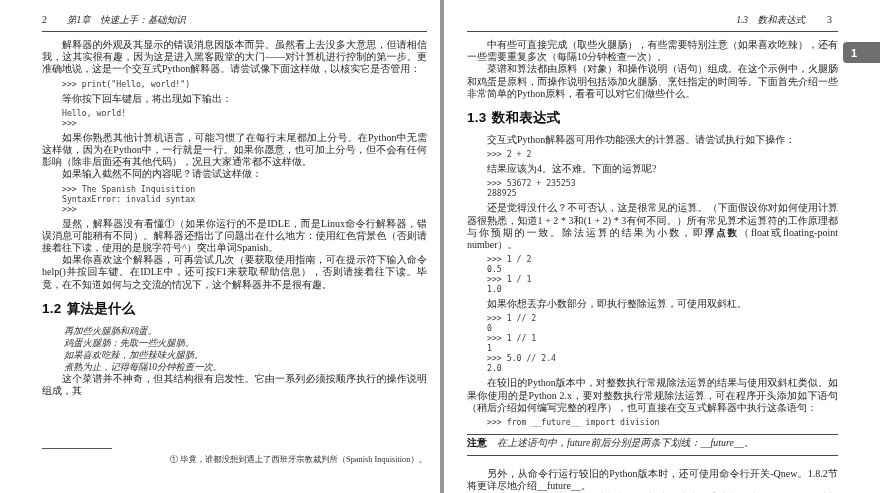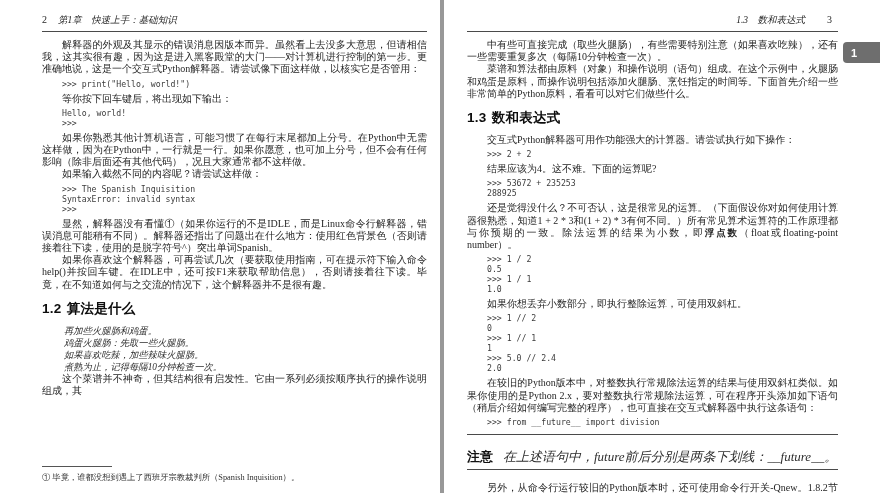--- a/index.html
+++ b/index.html
@@ -24,21 +24,21 @@
     background: #989898;
   }
   
   .runhead {
     display: flex; align-items: baseline;
     font-size: 9.5px; font-style: italic; color: #1e1e1e;
     border-bottom: 1.2px solid #4a4a4a;
     padding-bottom: 4px; margin-bottom: 7px;
   }
   .runhead .pnum { font-style: normal; font-size: 10px; }
-  .runhead-left .title { margin-left: 11px; }
+  .runhead-left .title { margin-left: 20px; }
   .runhead-right { justify-content: flex-end; }
   .runhead-right .pnum { margin-left: 22px; margin-right: 6px; }
   
   .para {
     font-size: 10px; line-height: 12.2px;
     text-align: justify; text-indent: 2em;
     margin: 0; color: #252525;
   }
   .para b { font-family: "Liberation Sans", sans-serif; font-size: 9.5px; }
   .code {
@@ -51,28 +51,28 @@
     font-family: "Liberation Sans", "DejaVu Sans", sans-serif;
     font-weight: bold; font-size: 13.5px; color: #0d0d0d;
     margin: 9px 0 7px 0; letter-spacing: 0.3px;
   }
   .section-h .sec-num { margin-right: 5px; }
   .recipe-line {
     font-style: italic; font-size: 9.3px; line-height: 12px;
     margin: 0 0 0 22px; color: #2e2e2e;
   }
   .footnote-block {
-    position: absolute; left: 42px; right: 13px; bottom: 10px;
+    position: absolute; left: 42px; right: 13px; bottom: 28px; text-align: right;
   }
   .footnote-rule { width: 70px; border-top: 1px solid #555; margin-bottom: 5px; }
   .footnote-text { font-size: 8.3px; color: #333; }
   .note-block {
     border-top: 1.2px solid #4a4a4a; border-bottom: 1.2px solid #4a4a4a;
-    margin: 7px 0 12px 0; padding: 16px 0 7px 0;
-    font-size: 13px; line-height: 11px;
+    margin: 7px 0 12px 0; padding: 2px 0 7px 0;
+    font-size: 10px; line-height: 11px;
   }
   .note-label {
     font-family: "Liberation Sans", "DejaVu Sans", sans-serif;
     font-weight: bold; font-style: normal; margin-right: 10px; color: #111;
   }
   .note-text { font-style: italic; color: #2e2e2e; }
   .bookmark-tab {
     position: absolute; right: 0; top: 42px;
     width: 37px; height: 21px;
     background: #6e6e6e; color: #ffffff;

